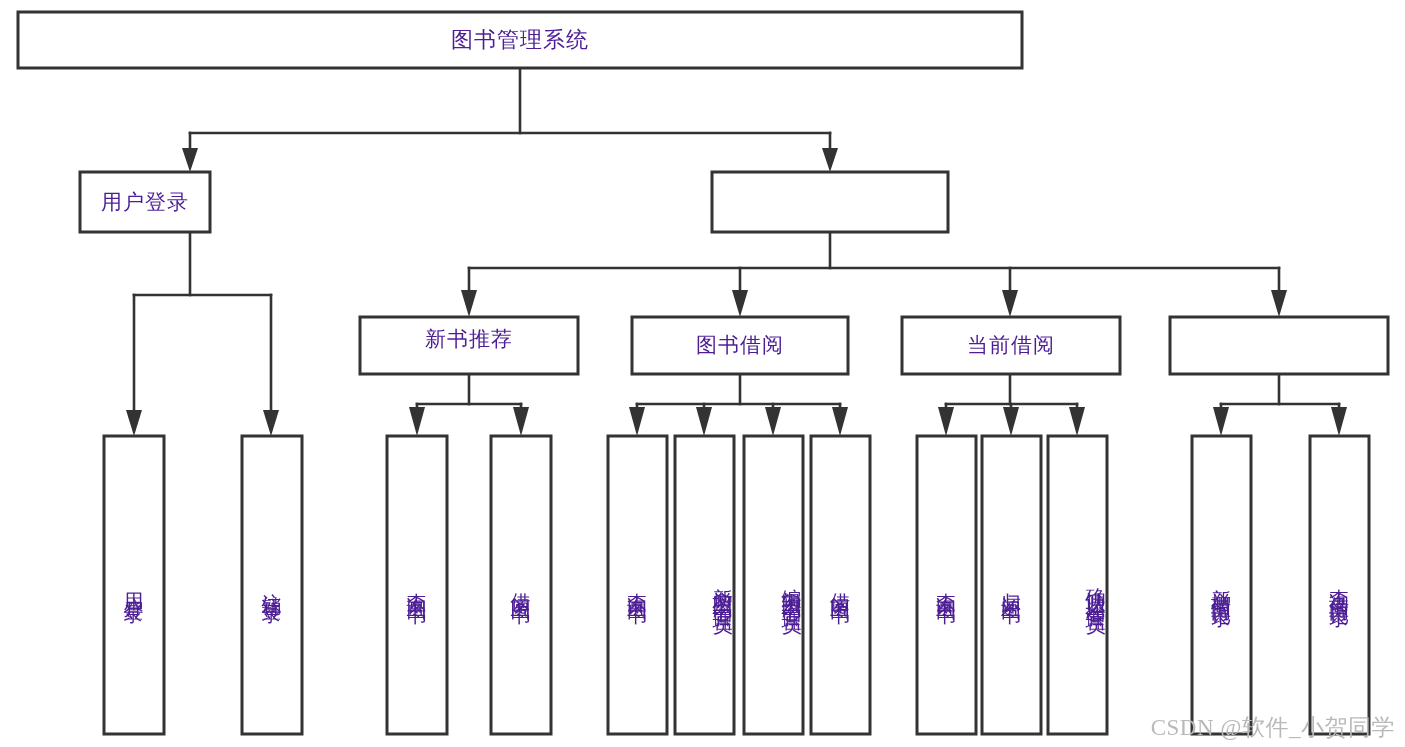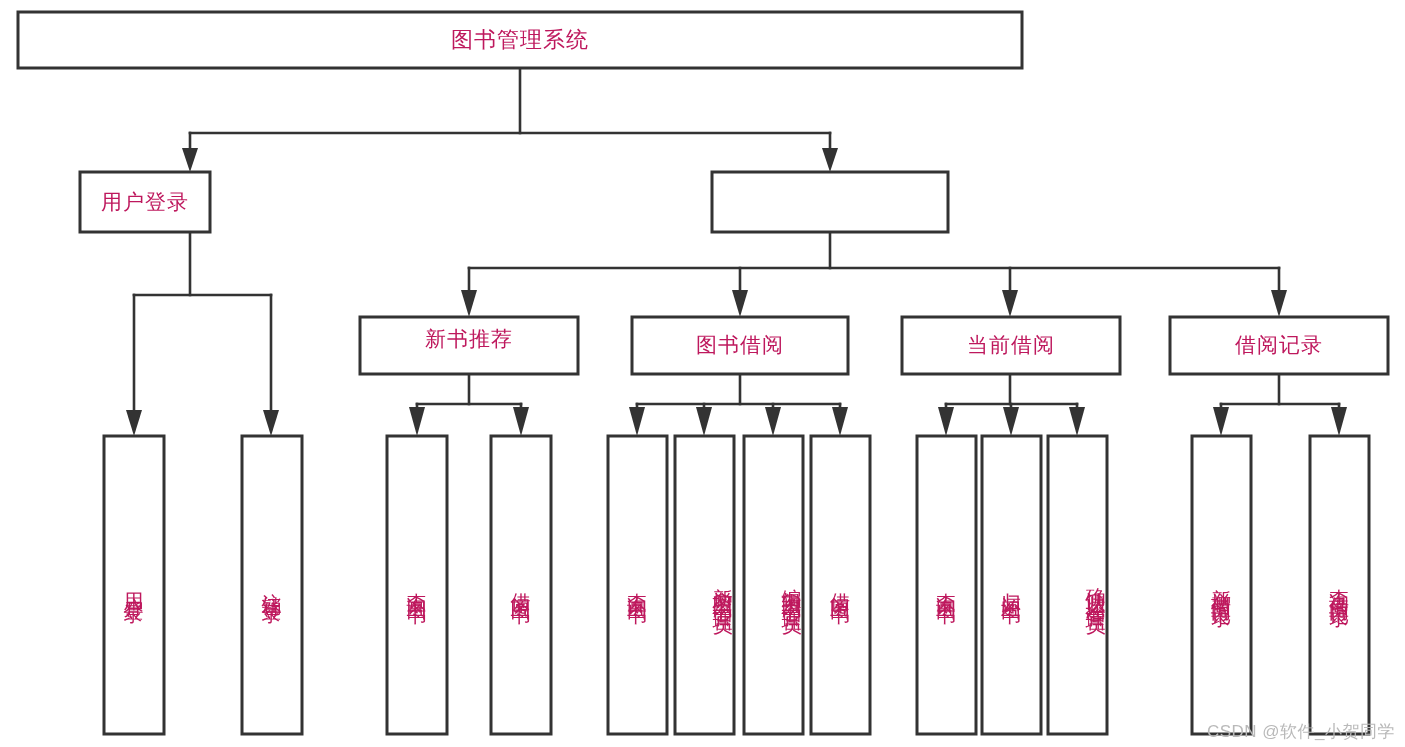--- a/index.html
+++ b/index.html
@@ -37,21 +37,21 @@
   }
   .arrow-head {
     fill: #333333;
     stroke: none;
   }
   .node-label {
     position: absolute;
     display: flex;
     align-items: center;
     justify-content: center;
-    color: #be185d;
+    color: #4c1d95;
     font-family: "Liberation Sans", "DejaVu Sans", sans-serif;
     pointer-events: none;
     text-align: right;
   }
   .node-label.horizontal {
     font-size: 21px;
     letter-spacing: 1px;
     line-height: 1.15;
   }
   .node-label.vertical {
@@ -61,23 +61,23 @@
     letter-spacing: 4px;
     line-height: 1.1;
   }
   .node-label.root {
     font-size: 22px;
   }
   .watermark {
     position: absolute;
     right: 10px;
     bottom: 4px;
-    font-size: 17px;
+    font-size: 23px;
     color: #b9b9b9;
-    font-family: Liberation Sans, sans-serif;
+    font-family: Liberation Serif, serif;
     white-space: nowrap;
     letter-spacing: 0.5px;
   }
   .hit-layer {
     position: absolute;
     left: 0;
     top: 0;
     width: 1405px;
     height: 747px;
     pointer-events: none;
@@ -197,21 +197,20 @@
     <rect class="node-box" x="1310" y="436" width="59" height="298"></rect>
   </svg>
 
   <div class="node-label horizontal root" style="left:18px; top:12px; width:1004px; height:56px;">图书管理系统</div>
 
   <div class="node-label horizontal" style="left:80px; top:172px; width:130px; height:60px;">用户登录</div>
 
   <div class="node-label horizontal" style="left:360px; top:317px; width:218px; height:45px;">新书推荐</div>
   <div class="node-label horizontal" style="left:632px; top:317px; width:216px; height:57px;">图书借阅</div>
   <div class="node-label horizontal" style="left:902px; top:317px; width:218px; height:57px;">当前借阅</div>
-  <div class="node-label horizontal" style="left:1170px; top:317px; width:218px; height:57px;">借阅记录</div>
 
   <div class="node-label vertical" style="left:104px; top:436px; width:60px; height:298px;">用户登录</div>
   <div class="node-label vertical" style="left:242px; top:436px; width:60px; height:298px;">注销登录</div>
 
   <div class="node-label vertical" style="left:387px; top:436px; width:60px; height:298px;">查询图书</div>
   <div class="node-label vertical" style="left:491px; top:436px; width:60px; height:298px;">借阅图书</div>
 
   <div class="node-label vertical" style="left:608px; top:436px; width:59px; height:298px;">查询图书</div>
   <div class="node-label vertical" style="left:675px; top:436px; width:59px; height:298px; align-items:flex-start; padding-top:10px; box-sizing:border-box;">新增图书（管理员）</div>
   <div class="node-label vertical" style="left:744px; top:436px; width:59px; height:298px; align-items:flex-start; padding-top:10px; box-sizing:border-box;">编辑图书（管理员）</div>

